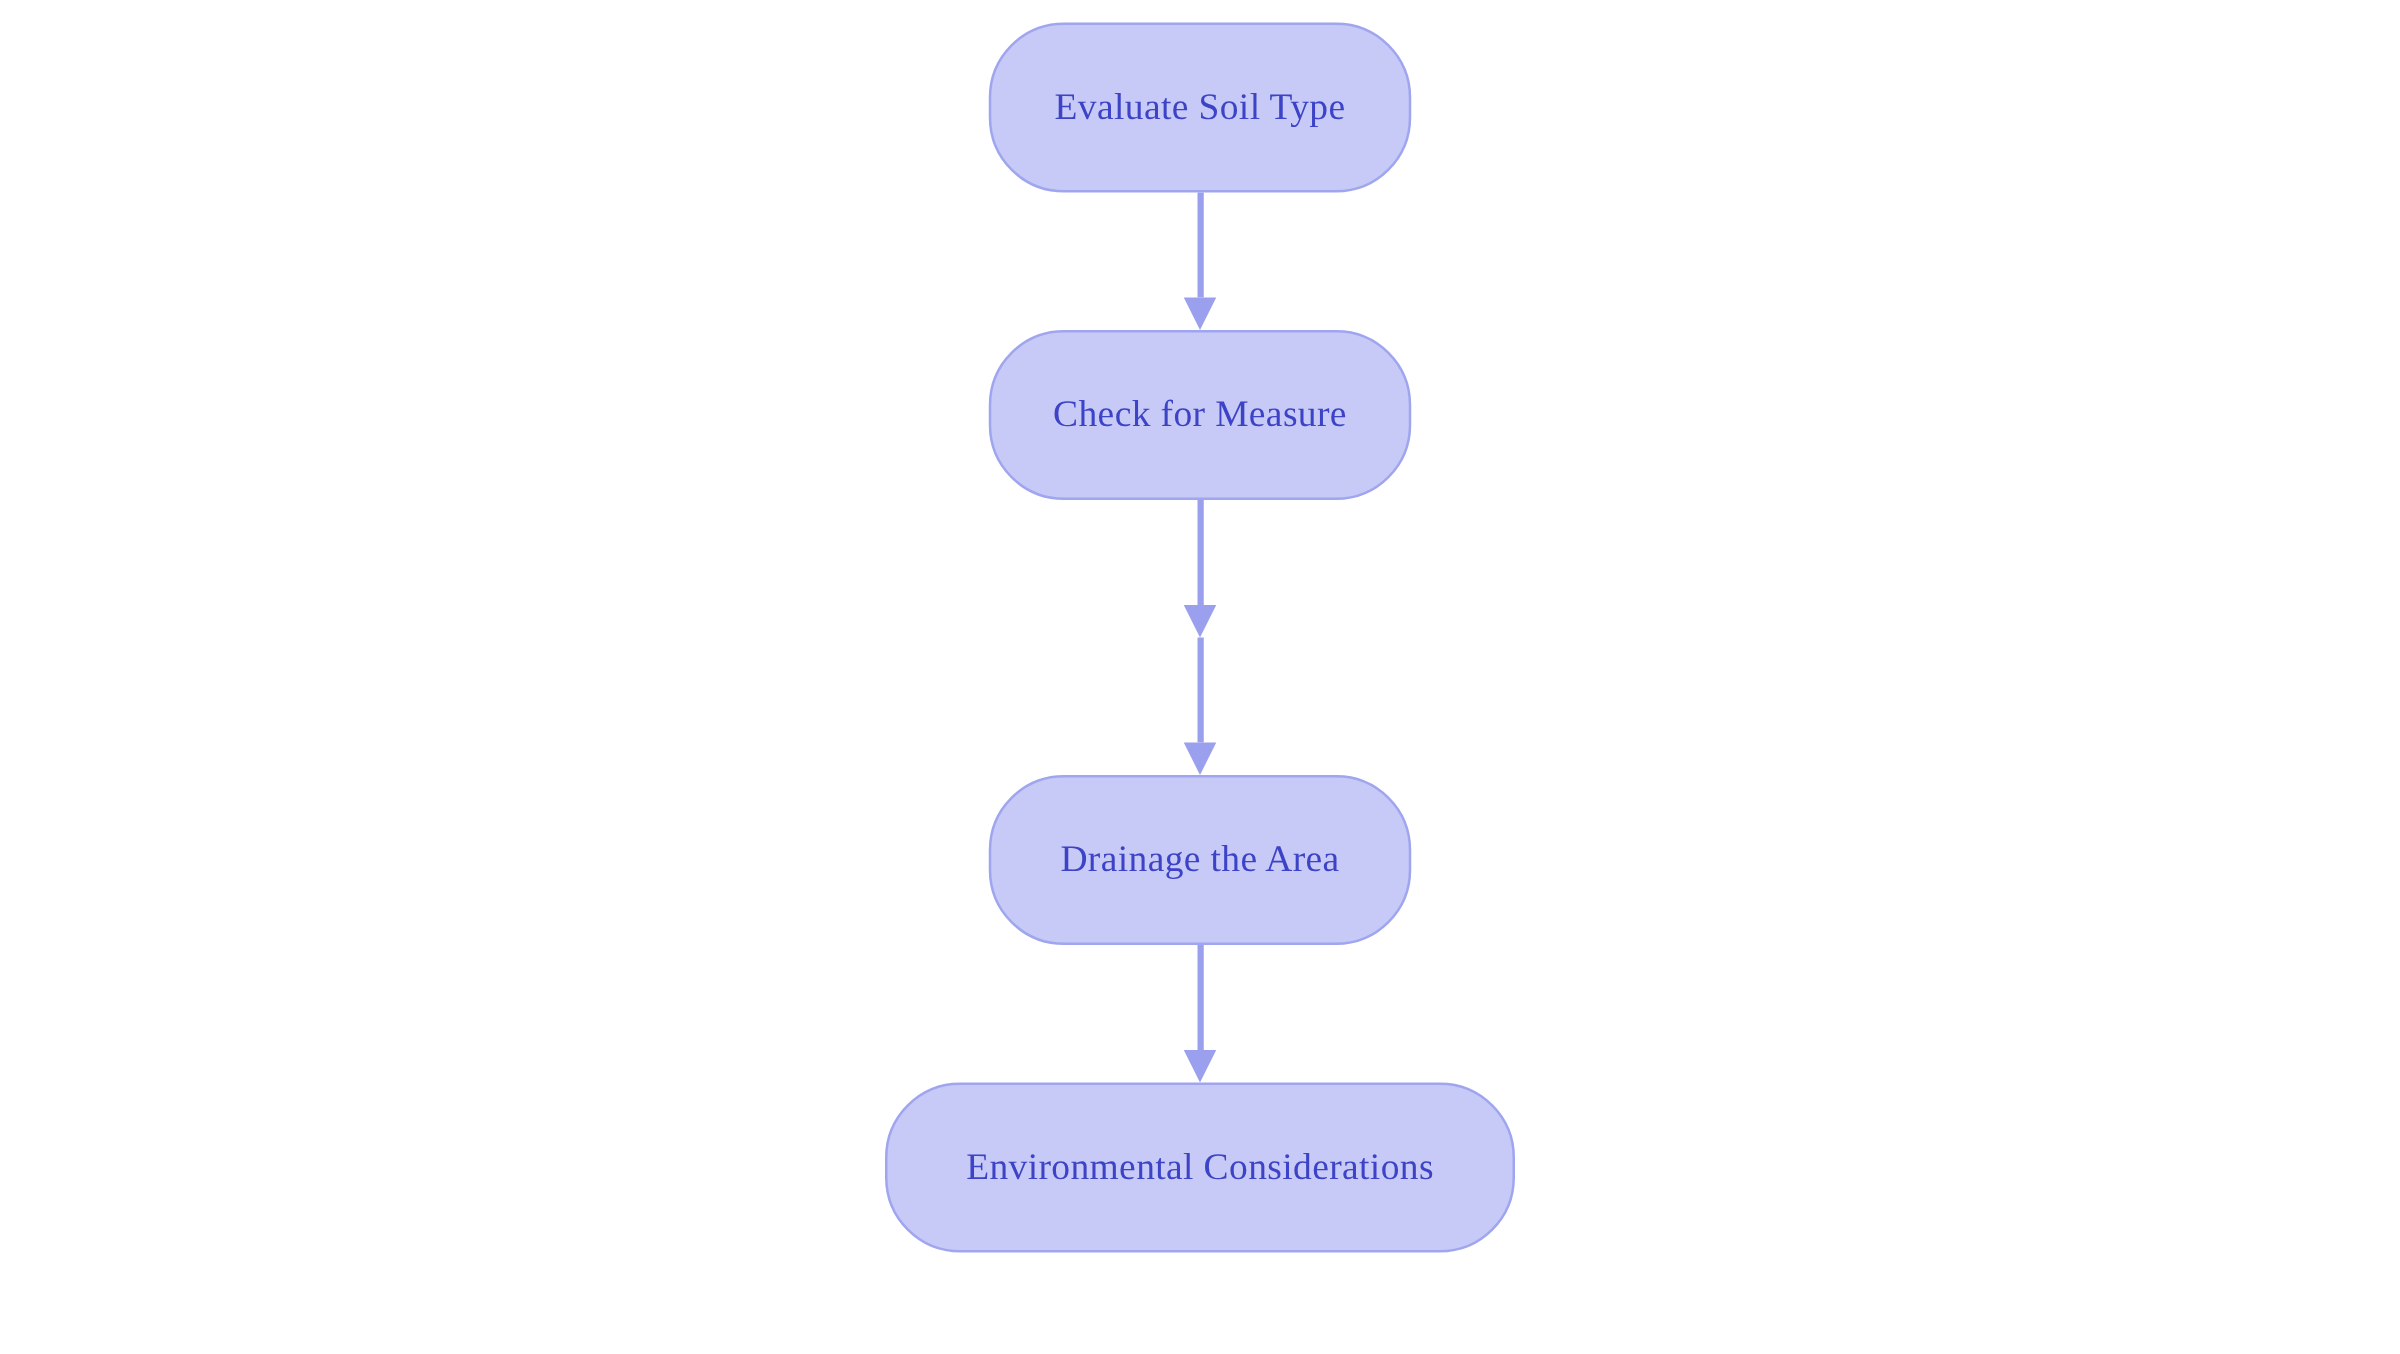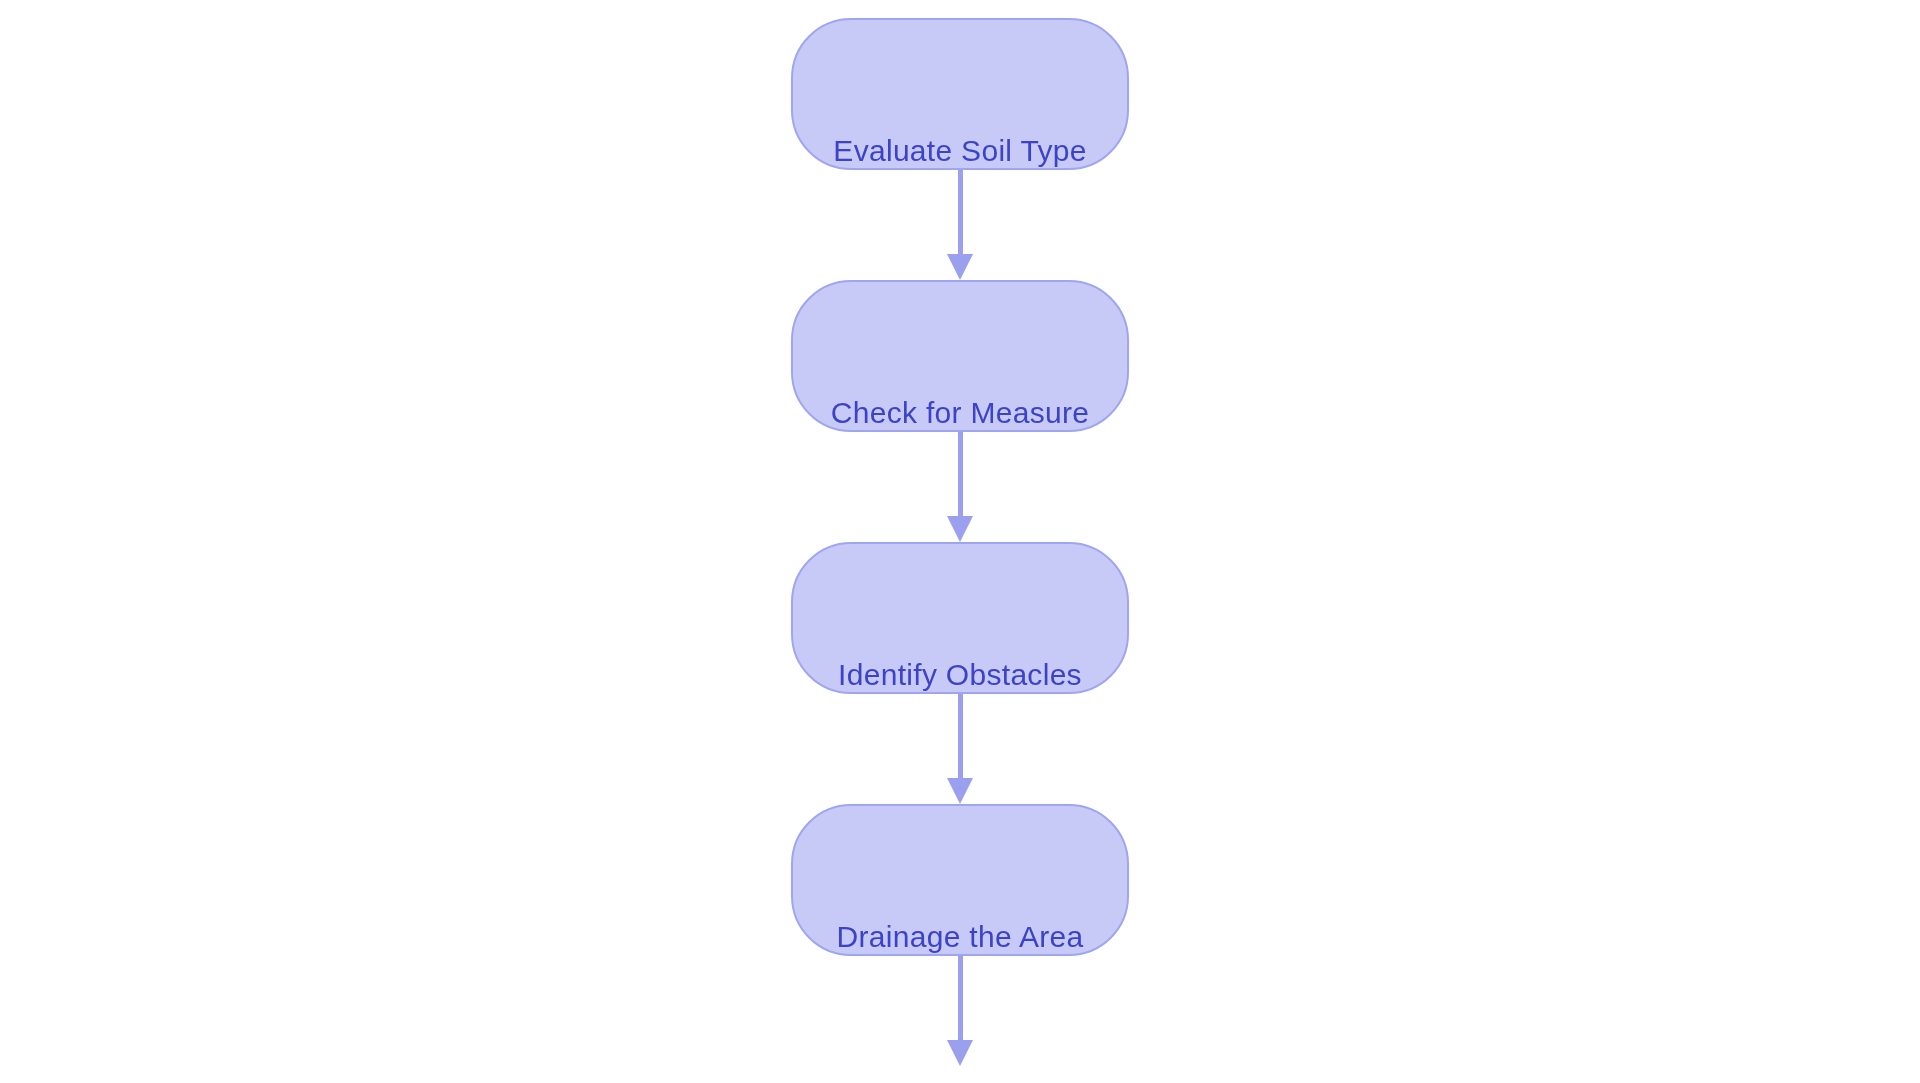--- a/index.html
+++ b/index.html
@@ -16,28 +16,29 @@
     display: flex;
     flex-direction: column;
     align-items: center;
     padding-top: 18px;
     box-sizing: border-box;
     overflow: hidden;
   }
   .node {
     box-sizing: border-box;
     width: 338px;
-    height: 152px;
+    height: 136px;
     border-radius: 60px;
     background: var(--node-fill, #c7caf6);
     border: 2px solid var(--node-border, #9fa6ef);
     display: flex;
-    align-items: flex-end;
+    align-items: center;
     justify-content: center;
     flex: 0 0 auto;
+    font-family: Liberation Serif, serif;
   }
   .node.wide {
     width: 504px;
   }
   .node-label {
     color: var(--node-text, #3d43c6);
     font-size: 30px;
     font-weight: 400;
     letter-spacing: 0.3px;
     white-space: nowrap;
@@ -79,32 +80,32 @@
 
   <div class="node">
     <span class="node-label">Check for Measure</span>
   </div>
 
   <div class="arrow">
     <div class="arrow-line"></div>
     <div class="arrow-head"></div>
   </div>
 
-  <div class="node">
-    <span class="node-label">Identify Obstacles</span>
-  </div>
 
   <div class="arrow">
     <div class="arrow-line"></div>
     <div class="arrow-head"></div>
   </div>
 
   <div class="node">
     <span class="node-label">Drainage the Area</span>
   </div>
 
   <div class="arrow">
     <div class="arrow-line"></div>
     <div class="arrow-head"></div>
   </div>
 
+  <div class="node wide">
+    <span class="node-label">Environmental Considerations</span>
+  </div>
 
 </div>
 
 </body></html>

